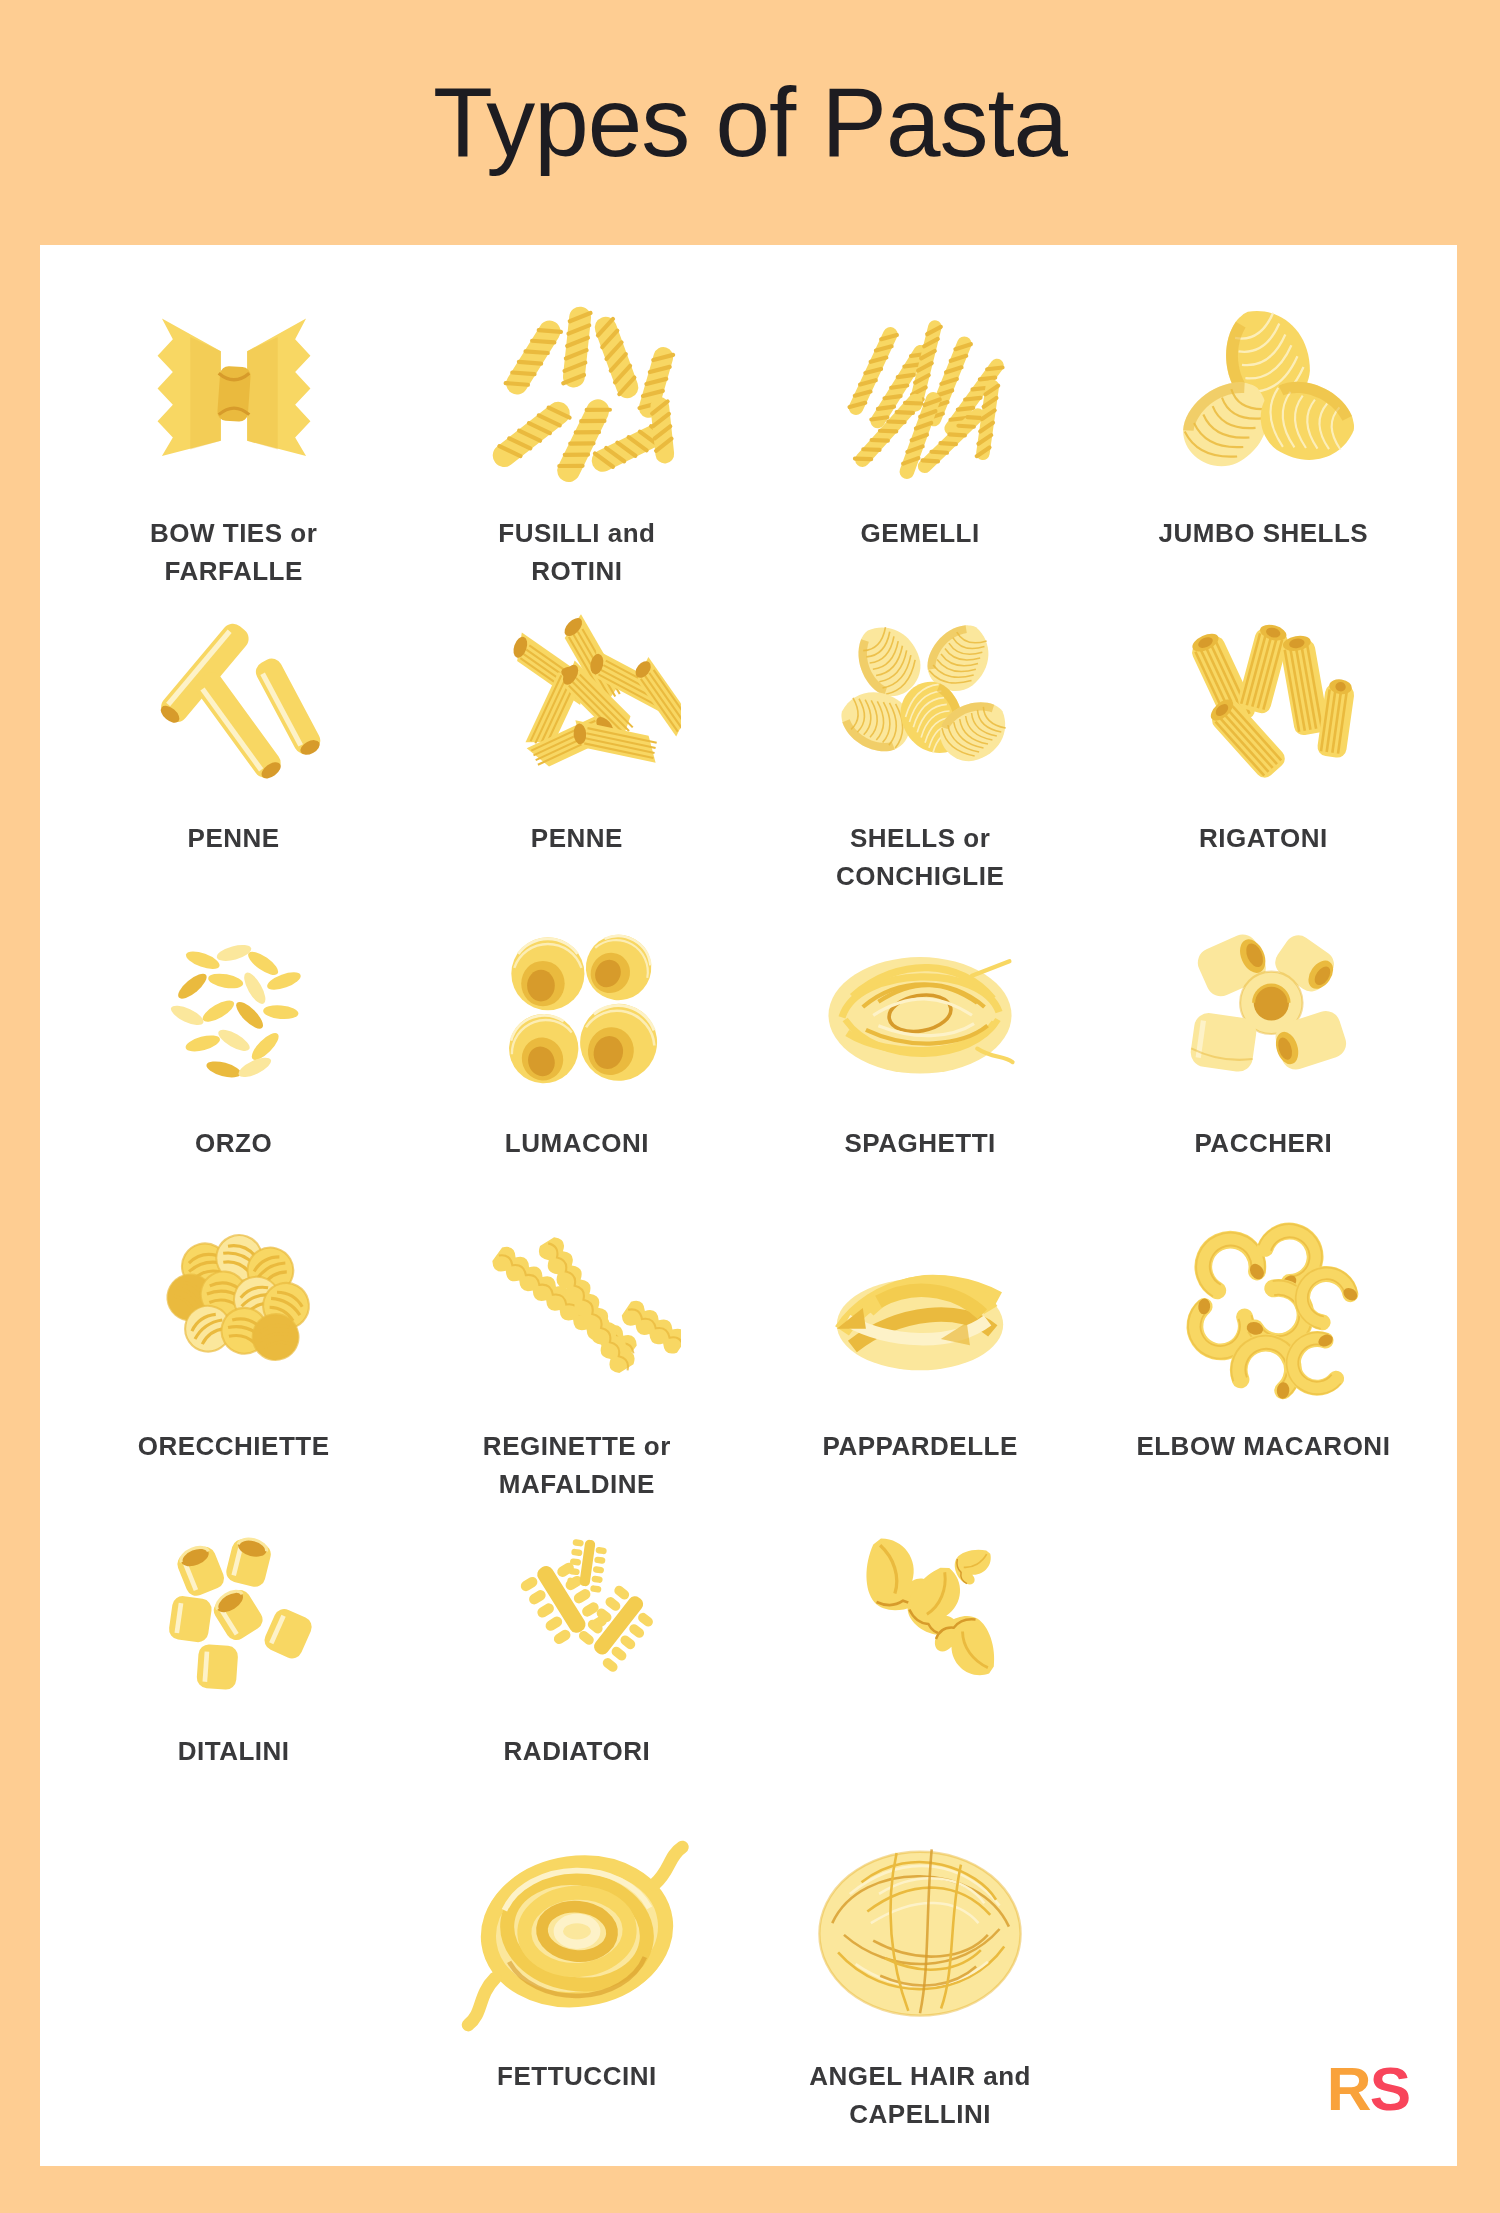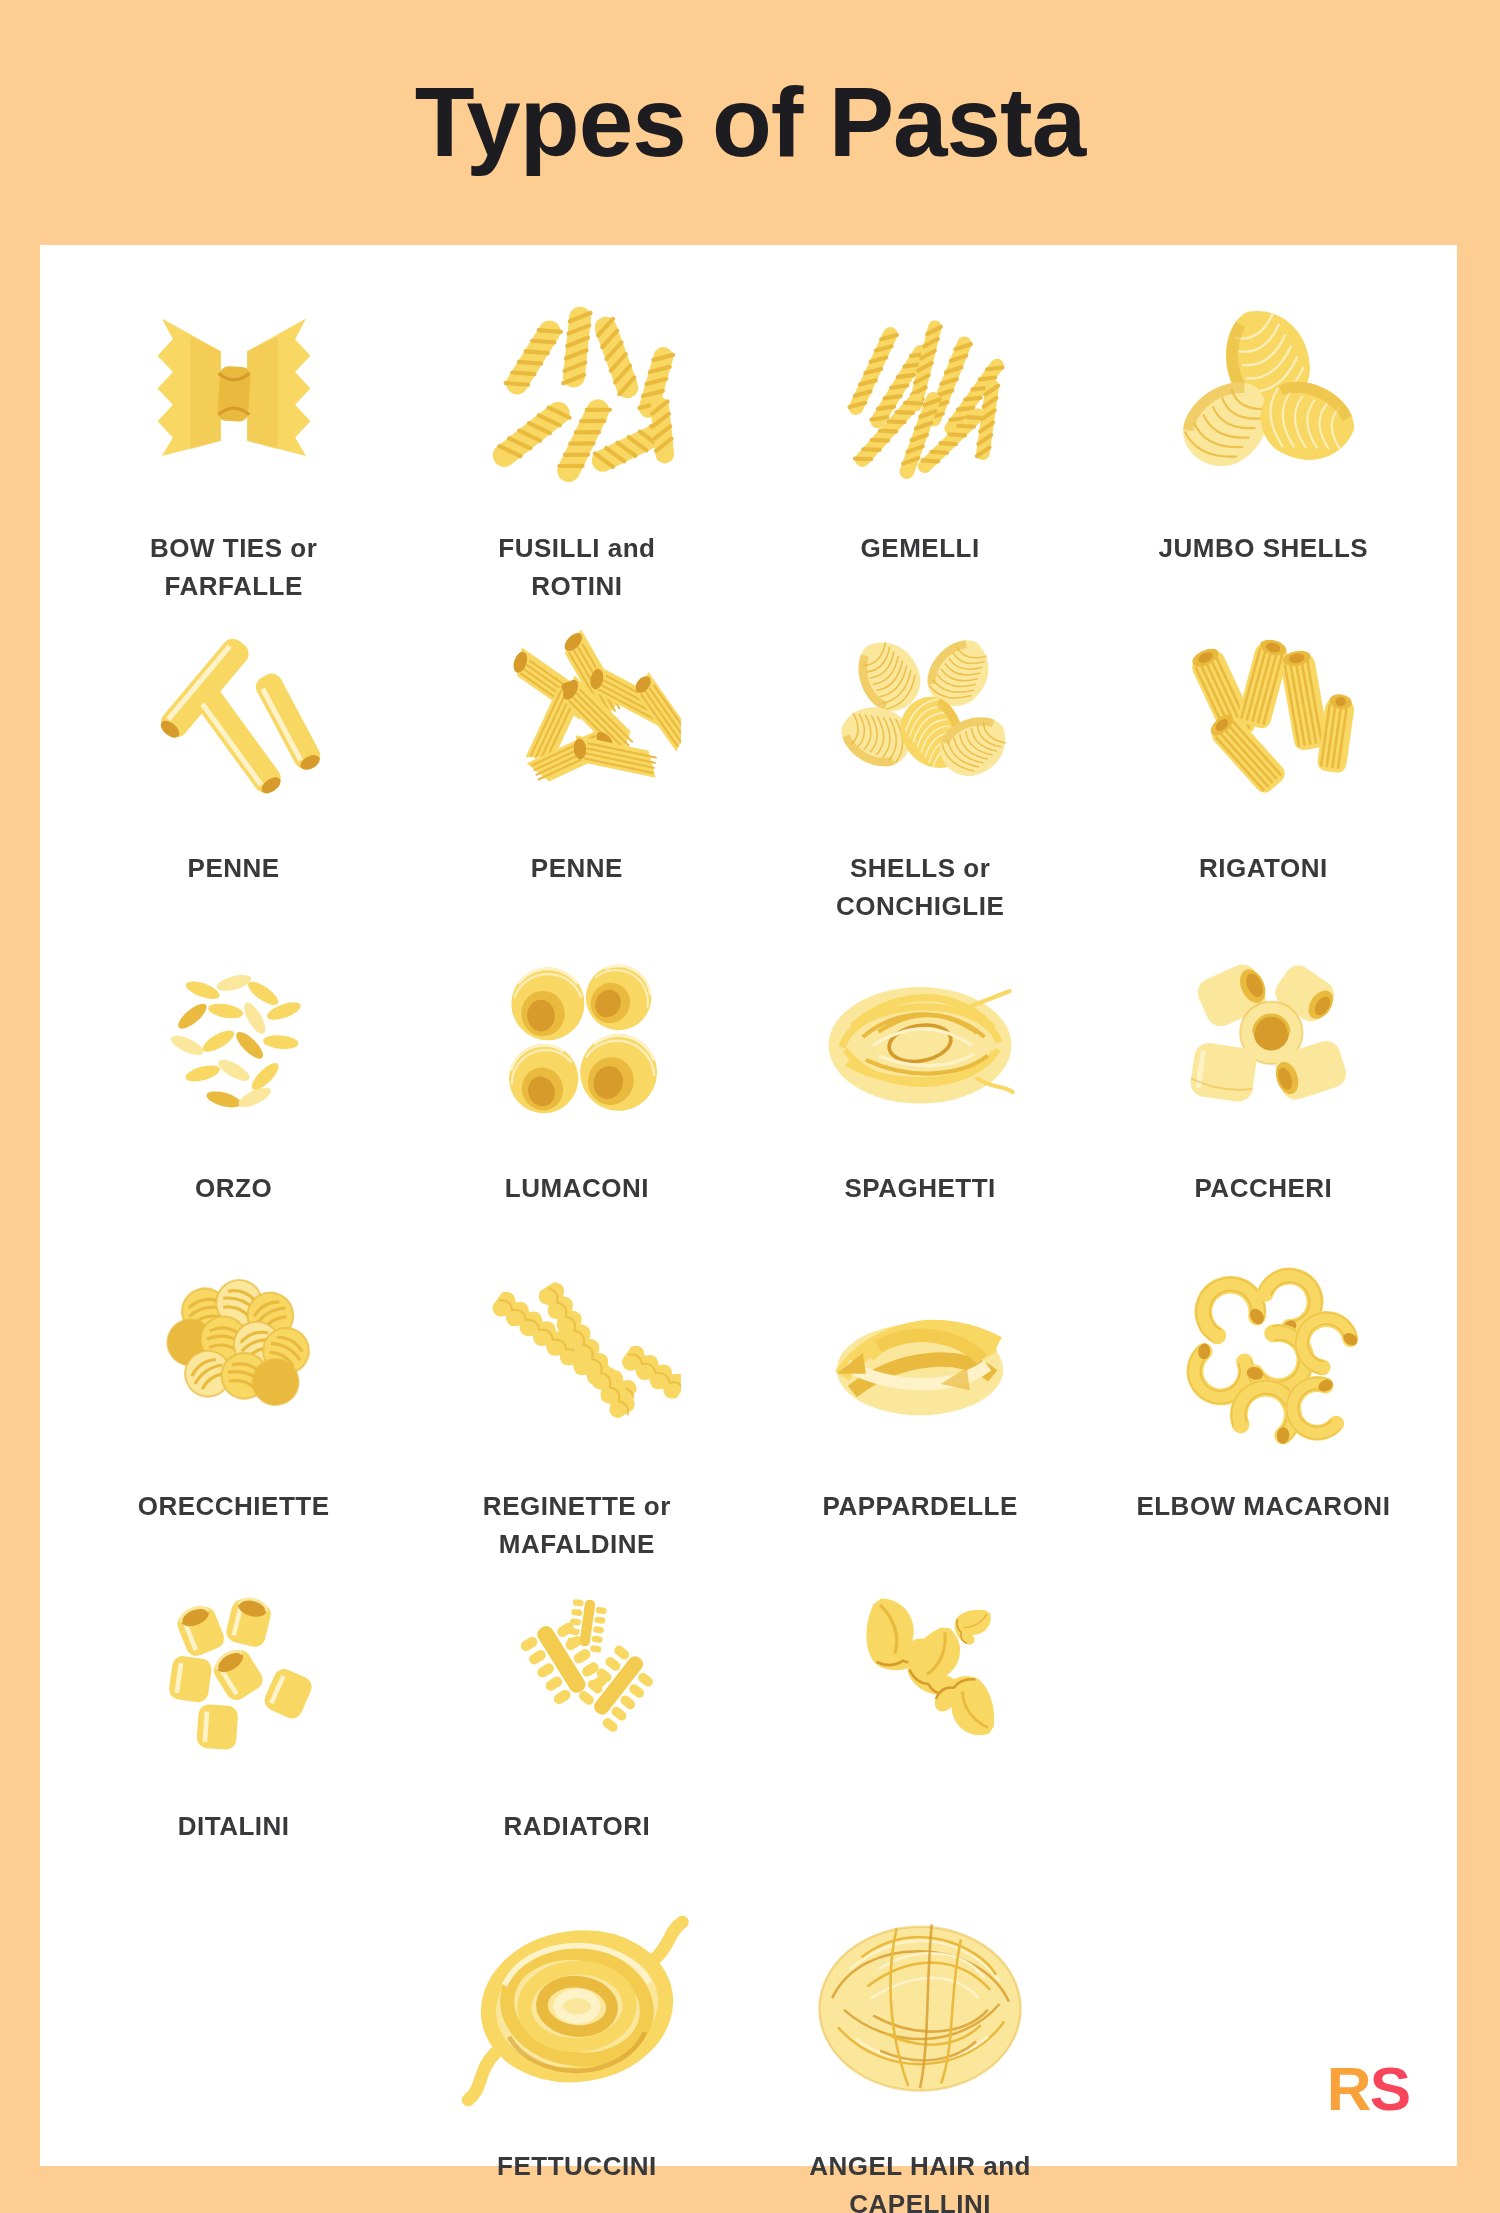--- a/index.html
+++ b/index.html
@@ -4,29 +4,29 @@
 <style>
   :root{
     --bg:#FECD92; --card:#FFFFFF; --label:#39393B; --title:#1D1C21;
     --logo1:#F9A23B; --logo2:#F8455B;
   }
   *{margin:0;padding:0;box-sizing:border-box;}
   html,body{background:var(--bg);}
   body{font-family:"Liberation Sans","DejaVu Sans",sans-serif;}
   .poster{position:relative;width:1500px;height:2213px;background:var(--bg);overflow:hidden;}
   header{height:245px;display:flex;align-items:center;justify-content:center;}
-  h1{font-size:98px;font-weight:700;color:var(--title);letter-spacing:-1px;}
+  h1{font-size:98px;font-weight:400;color:var(--title);letter-spacing:-1px;}
   .card{position:absolute;left:40px;top:245px;width:1417px;height:1921px;background:var(--card);}
   .grid{display:grid;grid-template-columns:repeat(4,1fr);padding:46px 22px 0;row-gap:6px;}
   .cell{display:flex;flex-direction:column;align-items:center;}
   .art{height:212px;width:100%;display:flex;align-items:center;justify-content:center;}
   .art svg{width:208px;height:208px;}
   .row6 .art{height:234px;}
   .row6 .art svg{width:234px;height:234px;}
-  .lbl{margin-top:26px;min-height:74px;font-size:26px;line-height:38px;font-weight:bold;
+  .lbl{margin-top:11px;min-height:74px;font-size:26px;line-height:38px;font-weight:bold;
        color:var(--label);text-align:center;white-space:pre-line;letter-spacing:.5px;}
   .c21{grid-column:2;}
   .c22{grid-column:3;}
   .logo{position:absolute;right:48px;bottom:42px;font-size:62px;font-weight:800;letter-spacing:-2px;}
   .logo .r{color:var(--logo1);}
   .logo .s{color:var(--logo2);}
 </style>
 </head>
 <body>
 

